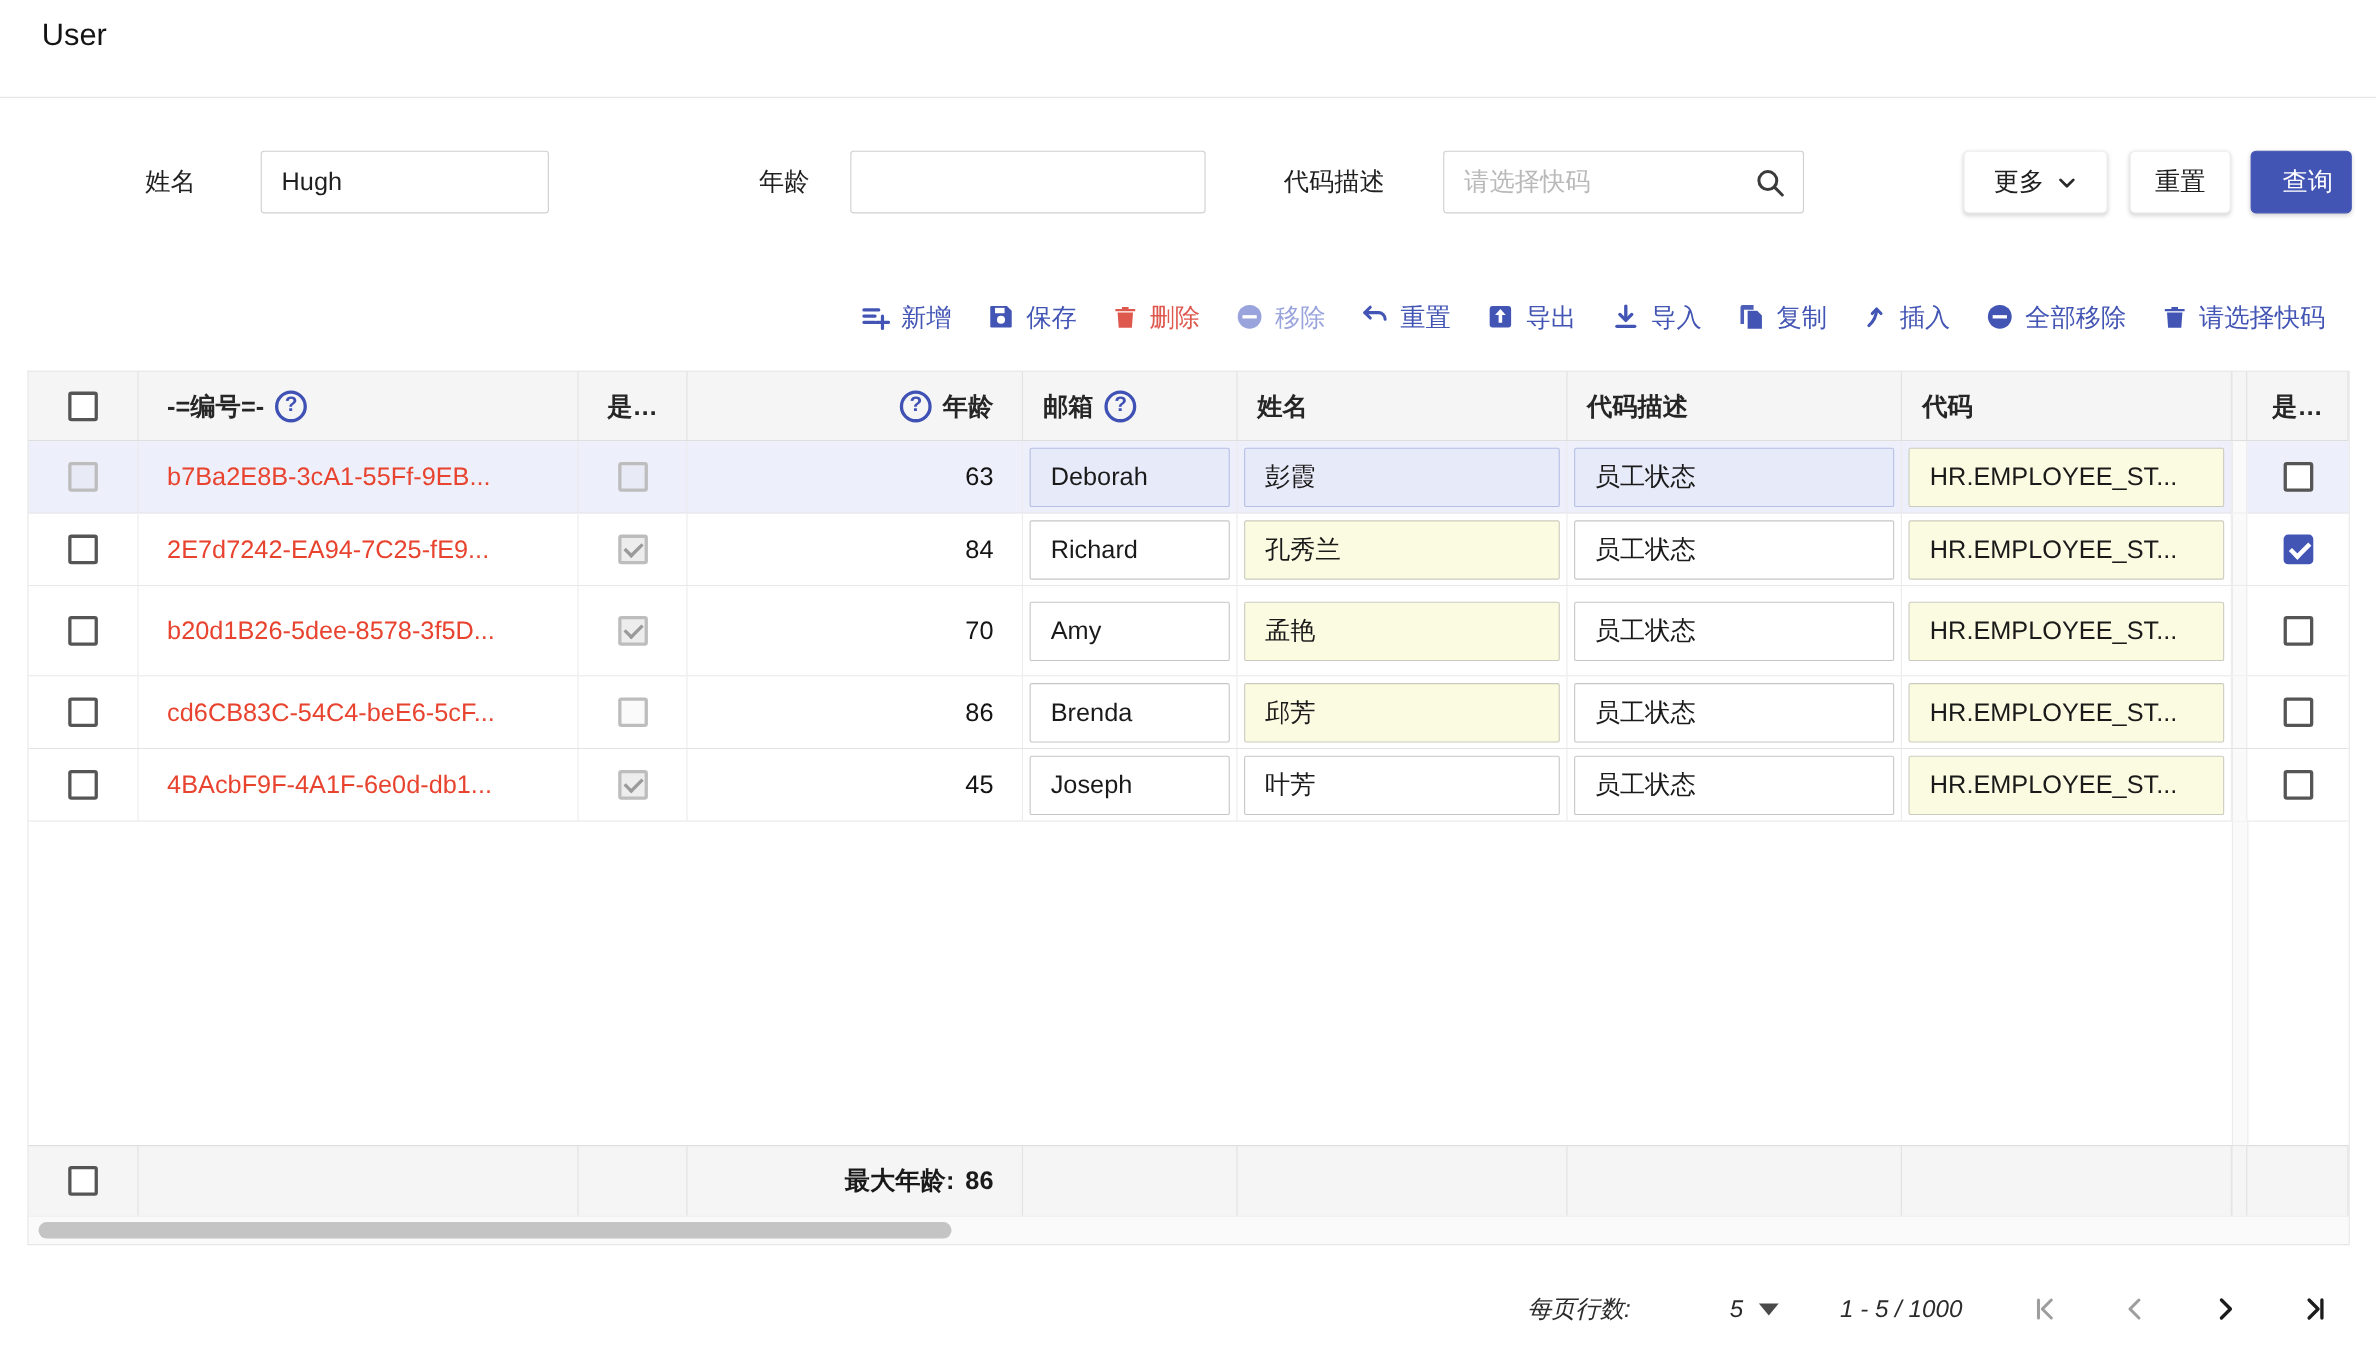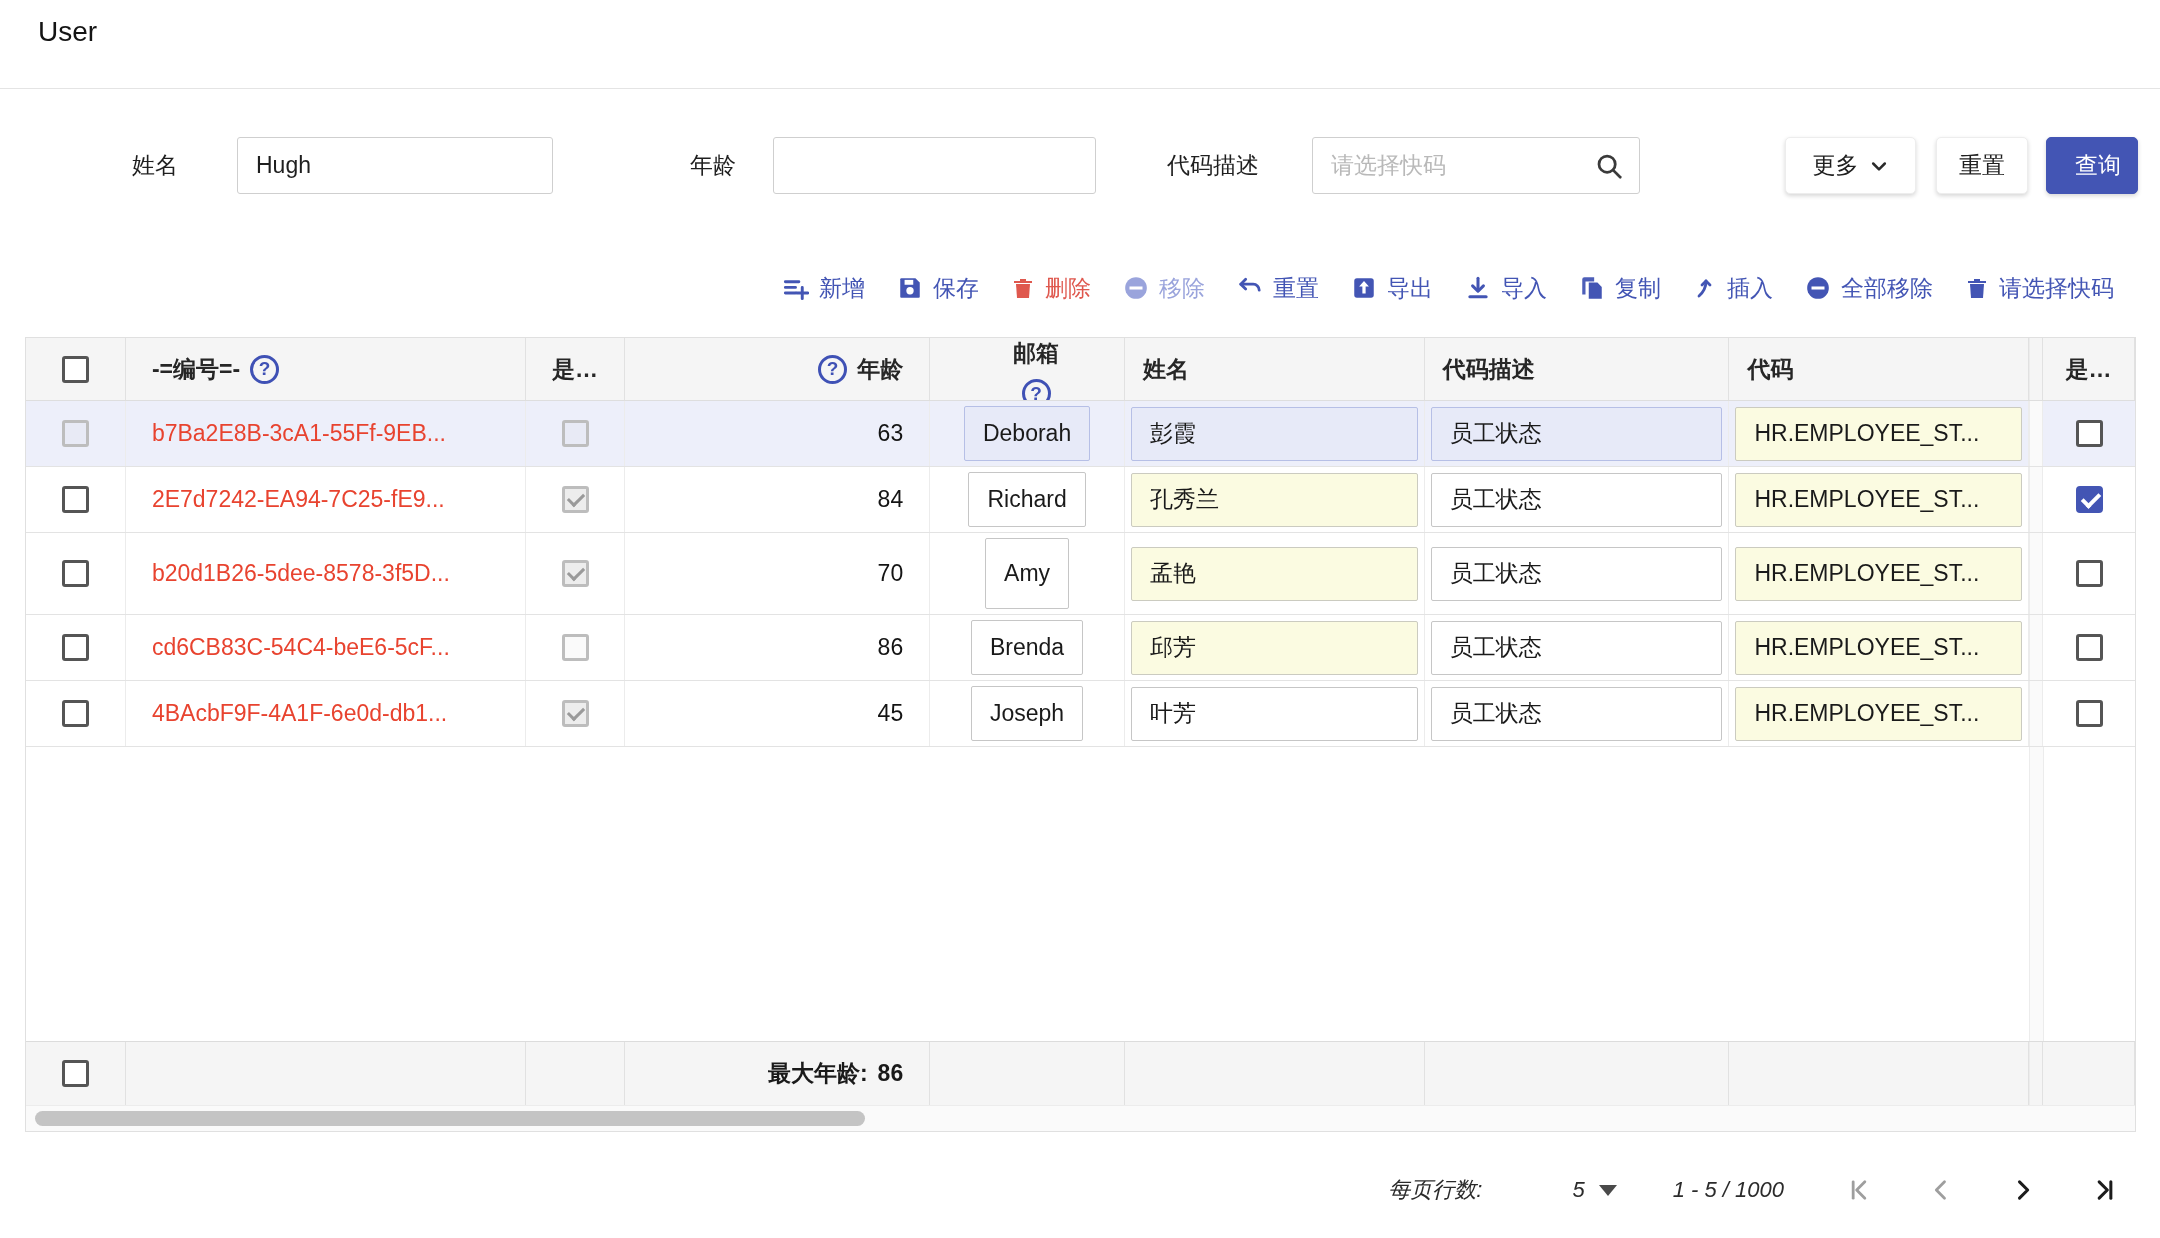--- a/index.html
+++ b/index.html
@@ -51,21 +51,21 @@
     border:1px solid #e0e0e0; font-size:23px;
   }
   .t-row { display:flex; width:100%; }
   .cell { display:flex; align-items:center; border-right:1px solid #ececec; overflow:hidden; }
   .cell:last-child { border-right:none; }
 
   .col-cb   { width:100px; justify-content:center; }
   .col-id   { width:400px; padding-left:26px; }
   .col-flag { width:100px; justify-content:center; }
   .col-age  { width:305px; justify-content:flex-end; padding-right:26px; }
-  .col-email{ width:195px;flex-direction:column; }
+  .col-email{ width:195px; }
   .col-name { width:300px; }
   .col-desc { width:305px; }
   .col-code { width:300px; }
   .col-vs   { width:14px;  background:#fafafa; border-left:1px solid #ececec; }
   .col-last { width:92px;  justify-content:center; }
 
   .t-head { height:63px; background:#f5f5f5; border-bottom:1px solid #dedede; }
   .t-head .cell { border-right:1px solid #e1e1e1; font-weight:bold; color:#262626; gap:10px; }
   .t-head .col-vs { background:#f5f5f5; }
 
@@ -132,21 +132,21 @@
   .nav-disabled { color:#9e9e9e; }
   .nav-enabled { color:#1c1c1c; }
 </style>
 </head>
 <body>
 
 <div class="page-title">User</div>
 <div class="header-divider"></div>
 
 <div class="filter-label" style="left:132px;">姓名</div>
-<input class="filter-input" style="left: 237px; width: 316px;" value="Hugh">
+<input class="filter-input" style="left: 237px; width: 262px;" value="Hugh">
 
 <div class="filter-label" style="left:690px;">年龄</div>
 <input class="filter-input" style="left: 773px; width: 323px;" value="">
 
 <div class="filter-label" style="left:1167px;">代码描述</div>
 <div class="lov-wrap" style="left:1312px; width:328px; height:57px;">
   <input class="filter-input" placeholder="请选择快码" style="">
   <svg class="lov-search" viewBox="0 0 24 24" fill="none" stroke="#3a3a3a" stroke-width="2.2" stroke-linecap="round">
     <circle cx="10.5" cy="10.5" r="6.5"></circle>
       <line x1="15.5" y1="15.5" x2="21" y2="21"></line>

